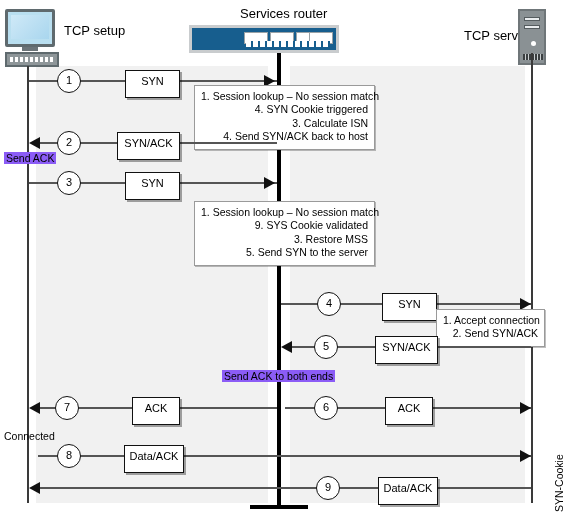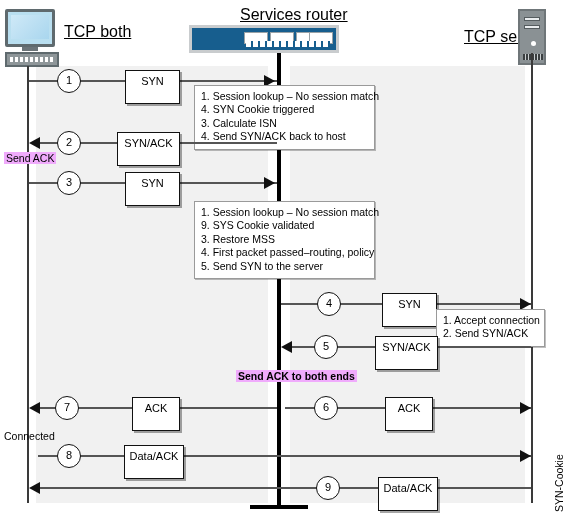--- a/index.html
+++ b/index.html
@@ -14,21 +14,21 @@
 
   
   .band{position:absolute;background:#f1f1f1;}
 
   
   .lifeline{position:absolute;background:#3a3a3a;width:2px;}
   .lifeline.router{background:#000;width:4px;}
   .router-base{position:absolute;background:#000;height:4px;}
 
   
-  .dev-label{position:absolute;font-size:16px;color:#000;white-space:nowrap;text-decoration:underline;}
+  .dev-label{position:absolute;font-size:13px;color:#000;white-space:nowrap;}
 
   .pc{position:absolute;}
   .pc .screen{
     position:absolute;left:0;top:0;width:50px;height:38px;
     background:#b9dff0;border:3px solid #5f6a6e;border-radius:2px;
     box-sizing:border-box;
   }
   .pc .screen:after{
     content:"";position:absolute;left:3px;top:3px;width:38px;height:24px;
     background:linear-gradient(135deg,#cfe9f7 0%,#a9d6ee 100%);
@@ -65,55 +65,55 @@
 
   .step{
     position:absolute;width:24px;height:24px;border-radius:50%;
     background:#fff;border:1.6px solid #111;box-sizing:border-box;
     font-size:11px;line-height:21px;text-align:center;color:#000;
   }
 
   .msgbox{
     position:absolute;background:#fff;border:1.6px solid #111;box-sizing:border-box;
     font-size:11px;line-height:20px;text-align:center;color:#000;
-    height:34px;box-shadow:2px 2px 0 rgba(0,0,0,.35);
+    height:28px;box-shadow:2px 2px 0 rgba(0,0,0,.35);
   }
 
   
   .note{
     position:absolute;background:#fff;border:1px solid #9a9a9a;
     box-sizing:border-box;padding:4px 6px 5px 6px;
     font-size:10.5px;line-height:13.4px;color:#000;
     box-shadow:1px 1px 0 rgba(0,0,0,.25);
   }
-  .note div{white-space:nowrap;}
-
-  
-  .anno{position:absolute;font-size:10.5px;color:#000;background:#f0abfc;padding:0 2px;white-space:nowrap;}
+  .note div{white-space:nowrap;text-align:right;}
+
+  
+  .anno{position:absolute;font-size:10.5px;color:#000;background:#8b5cf6;padding:0 2px;white-space:nowrap;}
   .anno.nobg{background:transparent;}
 
   .vlabel{
     position:absolute;font-size:10.5px;color:#000;white-space:nowrap;
     transform:rotate(-90deg);transform-origin:left top;
   }
 </style>
 </head>
 <body>
 
 <div id="stage">
 
   <div class="band" style="left:36px;top:66px;width:232px;height:437px;"></div>
   <div class="band" style="left:290px;top:66px;width:235px;height:437px;"></div>
 
   <div class="pc" style="left:5px;top:9px;width:54px;height:58px;">
     <div class="screen"></div>
     <div class="neck"></div>
     <div class="kbd"></div>
   </div>
-  <div class="dev-label" style="left:64px;top:23px;">TCP both</div>
+  <div class="dev-label" style="left:64px;top:23px;">TCP setup</div>
 
   <div class="dev-label" style="left:240px;top:6px;">Services router</div>
   <div class="router-icon" style="left:189px;top:25px;width:150px;height:28px;">
     <div class="body">
       <div class="port" style="left:52px;"></div>
       <div class="port" style="left:78px;"></div>
       <div class="port" style="left:104px;"></div>
       <div class="port" style="left:117px;"></div>
       <div class="leds"></div>
     </div>
@@ -152,40 +152,39 @@
 
   <div class="msgline" style="left:29px;top:182px;width:248px;"></div>
   <div class="arrow right" style="left:264px;top:177px;"></div>
   <div class="step" style="left:57px;top:171px;">3</div>
   <div class="msgbox" style="left:125px;top:172px;width:55px;">SYN</div>
 
   <div class="note" style="left:194px;top:201px;width:181px;">
     <div>1. Session lookup – No session match</div>
     <div>9. SYS Cookie validated</div>
     <div>3. Restore MSS</div>
-    <div>4. First packet passed–routing, policy</div>
     <div>5. Send SYN to the server</div>
   </div>
 
   <div class="msgline" style="left:281px;top:303px;width:250px;"></div>
   <div class="arrow right" style="left:520px;top:298px;"></div>
   <div class="step" style="left:317px;top:292px;">4</div>
   <div class="msgbox" style="left:382px;top:293px;width:55px;">SYN</div>
 
   <div class="note" style="left:436px;top:309px;width:109px;">
     <div>1. Accept connection</div>
     <div>2. Send SYN/ACK</div>
   </div>
 
   <div class="msgline" style="left:292px;top:346px;width:239px;"></div>
   <div class="arrow left" style="left:281px;top:341px;"></div>
   <div class="step" style="left:314px;top:335px;">5</div>
   <div class="msgbox" style="left:375px;top:336px;width:63px;">SYN/ACK</div>
 
-  <div class="anno" style="left:236px;top:370px;font-weight:bold;">Send ACK to both ends</div>
+  <div class="anno" style="left:222px;top:370px;">Send ACK to both ends</div>
 
   <div class="msgline" style="left:40px;top:407px;width:237px;"></div>
   <div class="arrow left" style="left:29px;top:402px;"></div>
   <div class="step" style="left:55px;top:396px;">7</div>
   <div class="msgbox" style="left:132px;top:397px;width:48px;">ACK</div>
 
   <div class="msgline" style="left:285px;top:407px;width:246px;"></div>
   <div class="arrow right" style="left:520px;top:402px;"></div>
   <div class="step" style="left:314px;top:396px;">6</div>
   <div class="msgbox" style="left:385px;top:397px;width:48px;">ACK</div>

